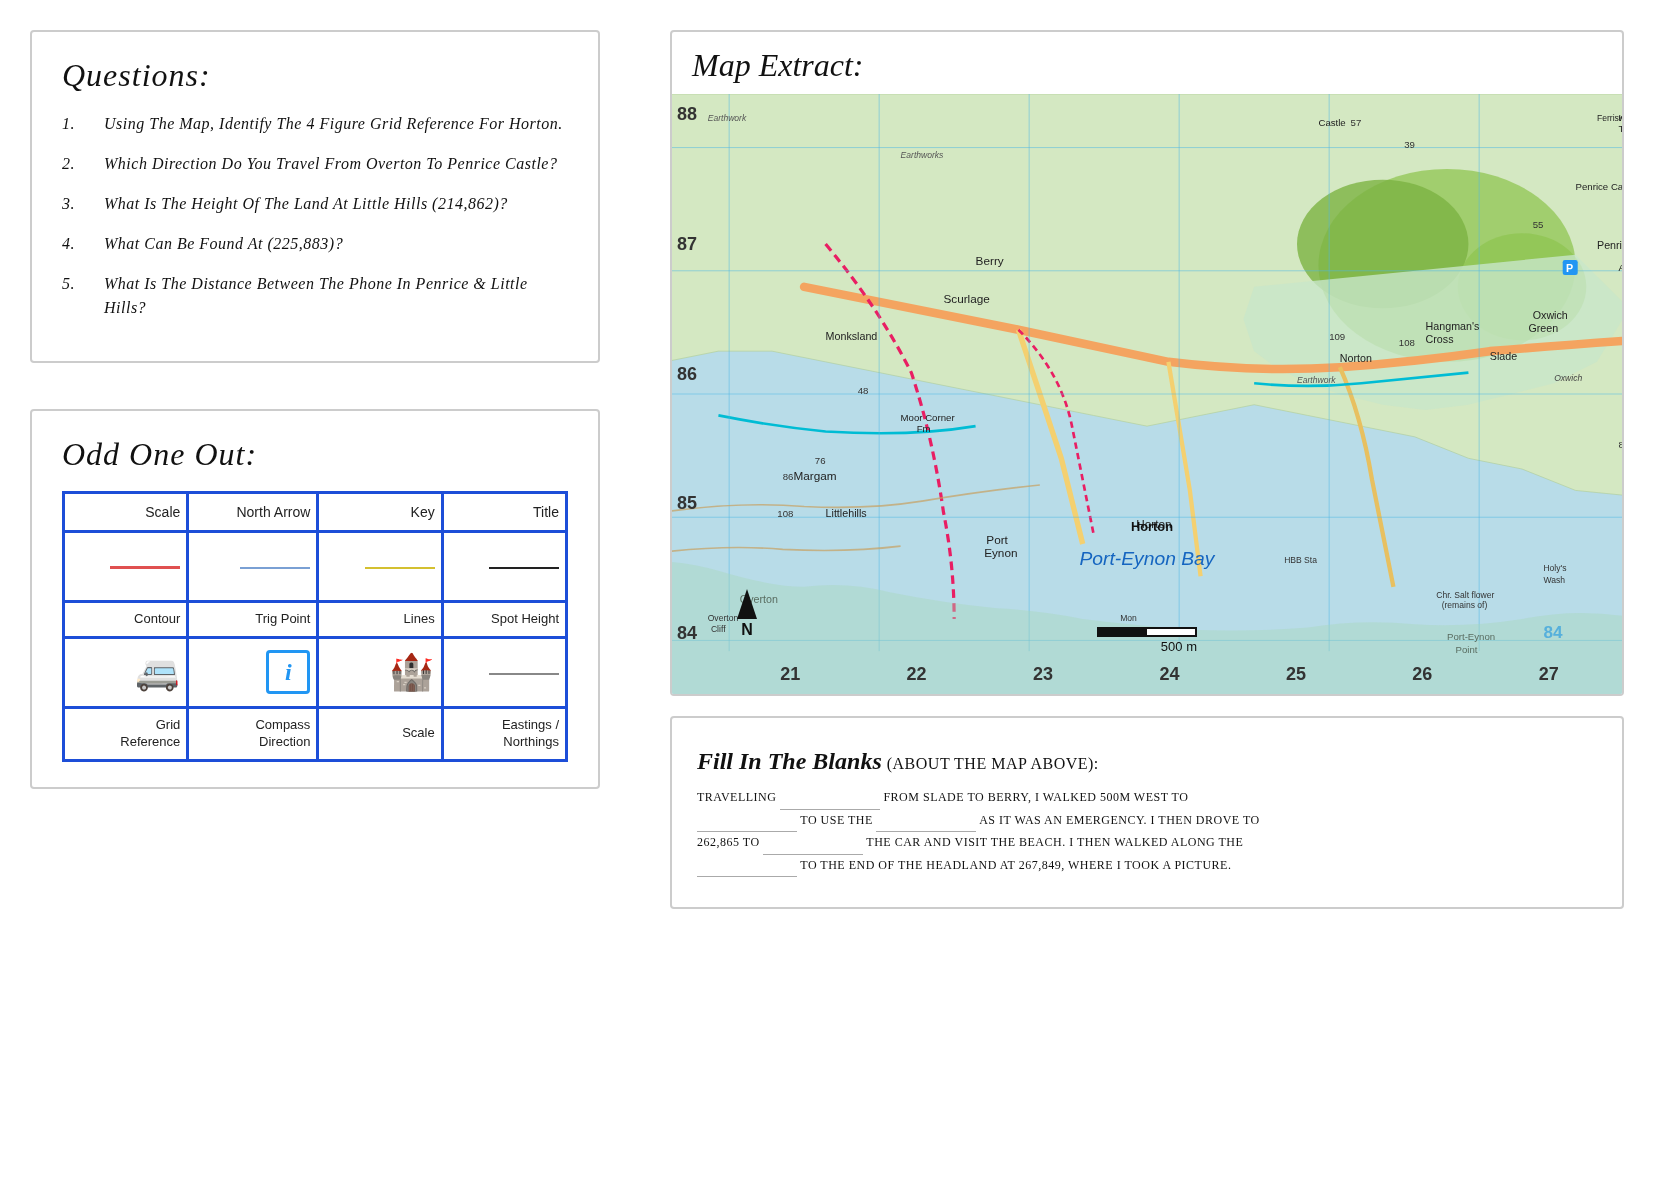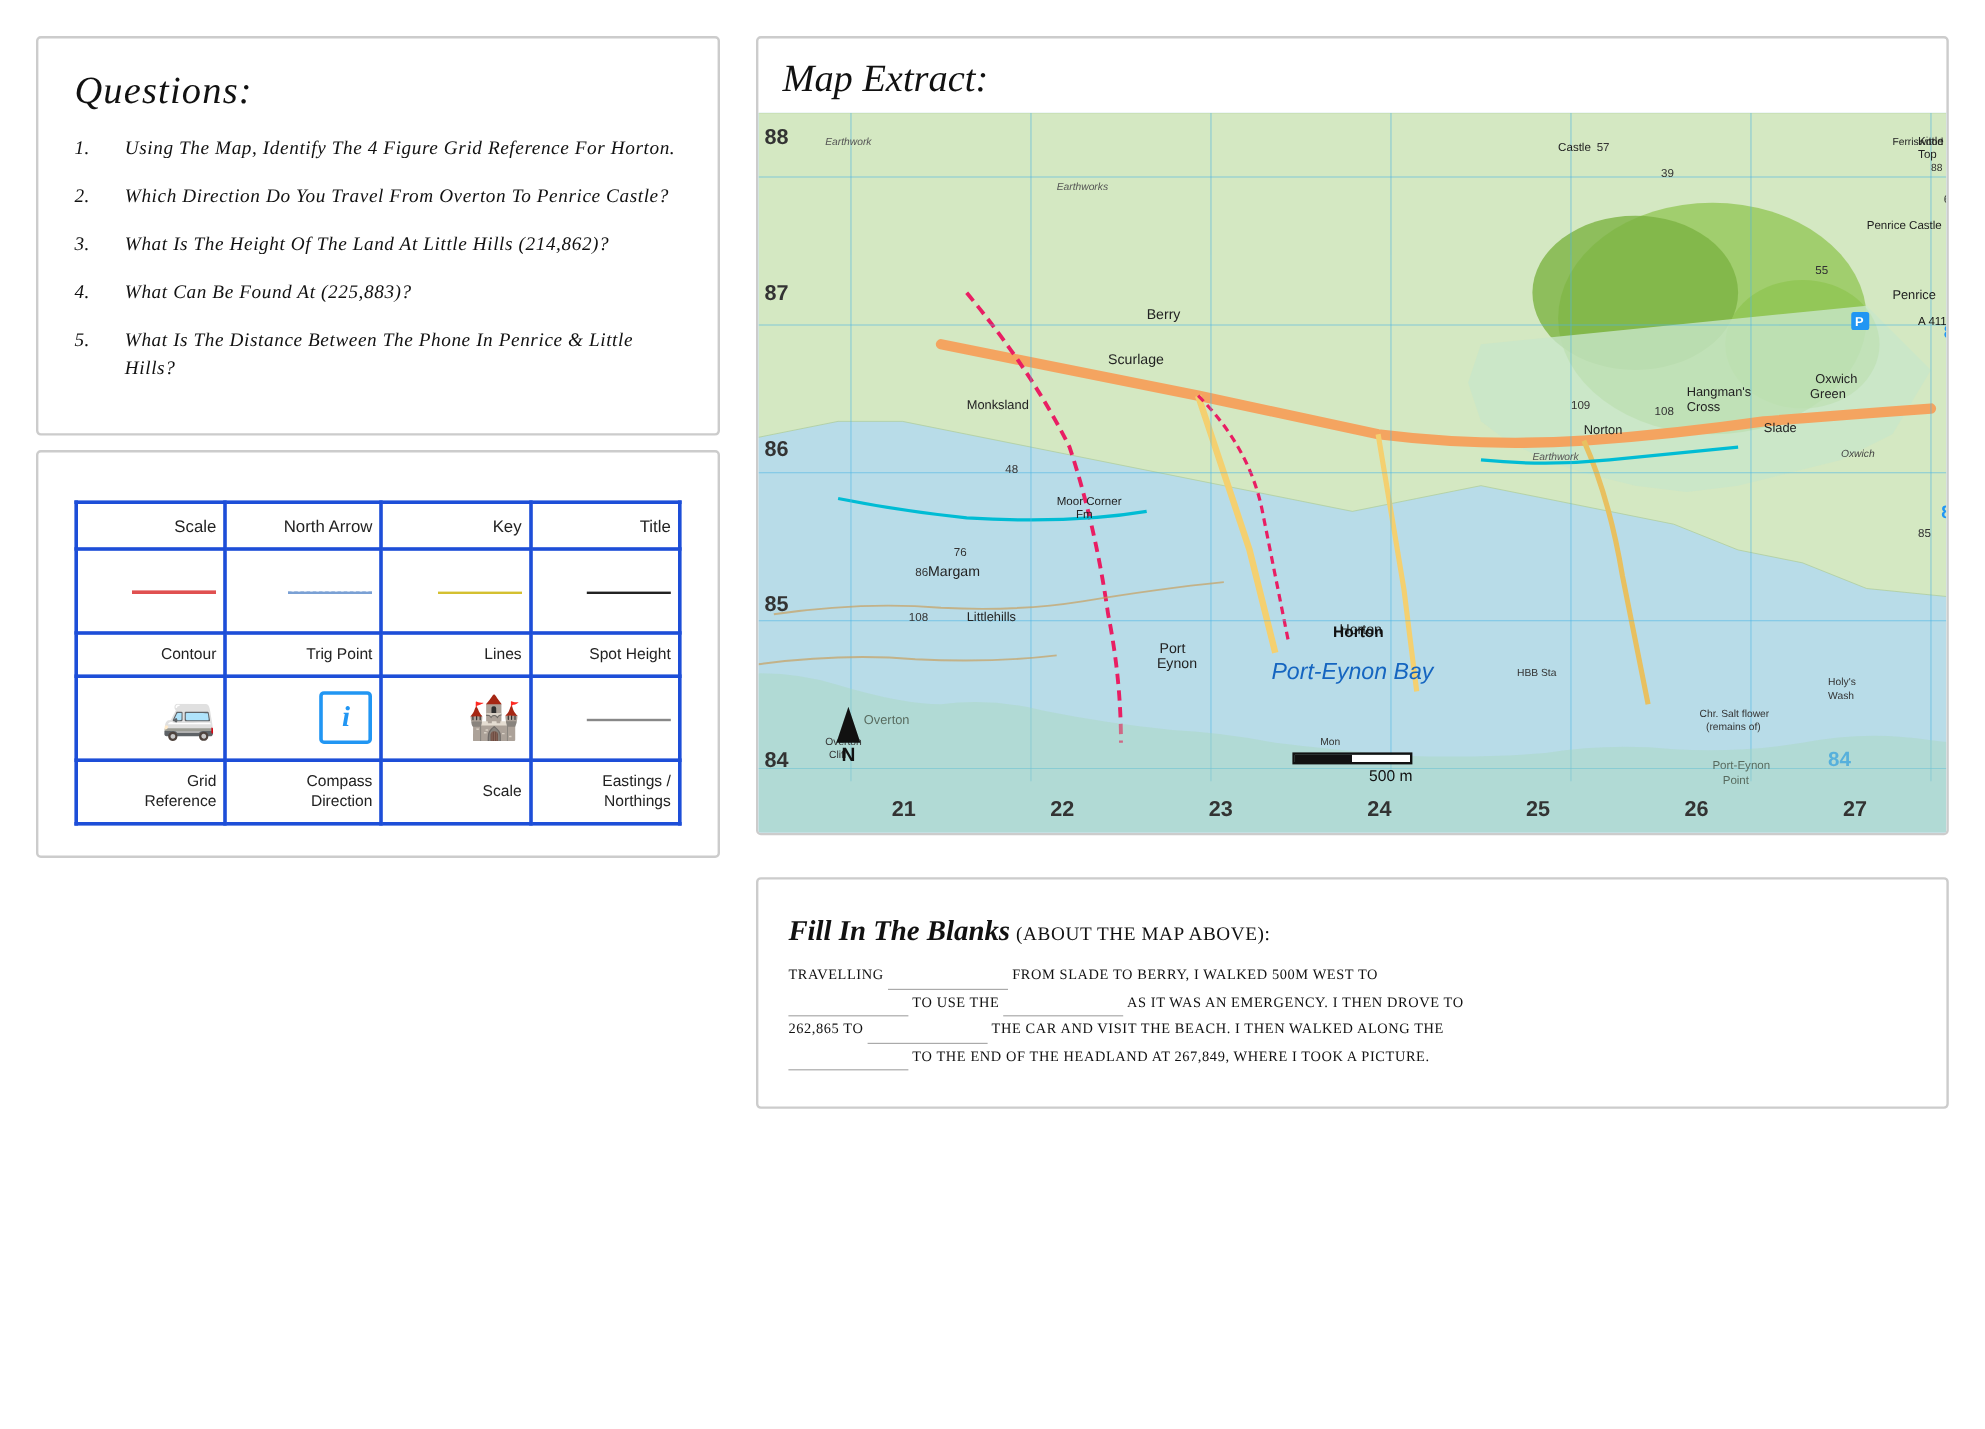--- a/index.html
+++ b/index.html
@@ -11,27 +11,28 @@
       display: flex;
       flex-direction: row;
       padding: 30px;
       gap: 30px;
     }
     .left-panel {
       width: 570px;
       flex-shrink: 0;
       display: flex;
       flex-direction: column;
-      gap: 12px;
+      gap: 46px;
     }
     .right-panel {
       flex: 1;
       display: flex;
       flex-direction: column;
-      gap: 35px;
+      gap: 20px;
+      margin-left: 40px;
     }
 
     
     .questions-section {
       border: 2px solid #ccc;
       padding: 25px 30px;
       border-radius: 4px;
     }
     .section-title {
       font-family: 'Palatino Linotype', Palatino, serif;
@@ -324,20 +325,21 @@
         <span class="q-text">What can be found at (225,883)?</span>
       </li>
       <li>
         <span class="q-num">5.</span>
         <span class="q-text">What is the distance between the phone in Penrice &amp; Little Hills?</span>
       </li>
     </ol>
   </div>
 
   <div class="odd-section">
+    <h2 class="section-title">Odd one out:</h2>
     <table class="odd-table">
       <thead>
         <tr>
           <th>Scale</th>
           <th>North Arrow</th>
           <th>Key</th>
           <th>Title</th>
         </tr>
       </thead>
       <tbody>

